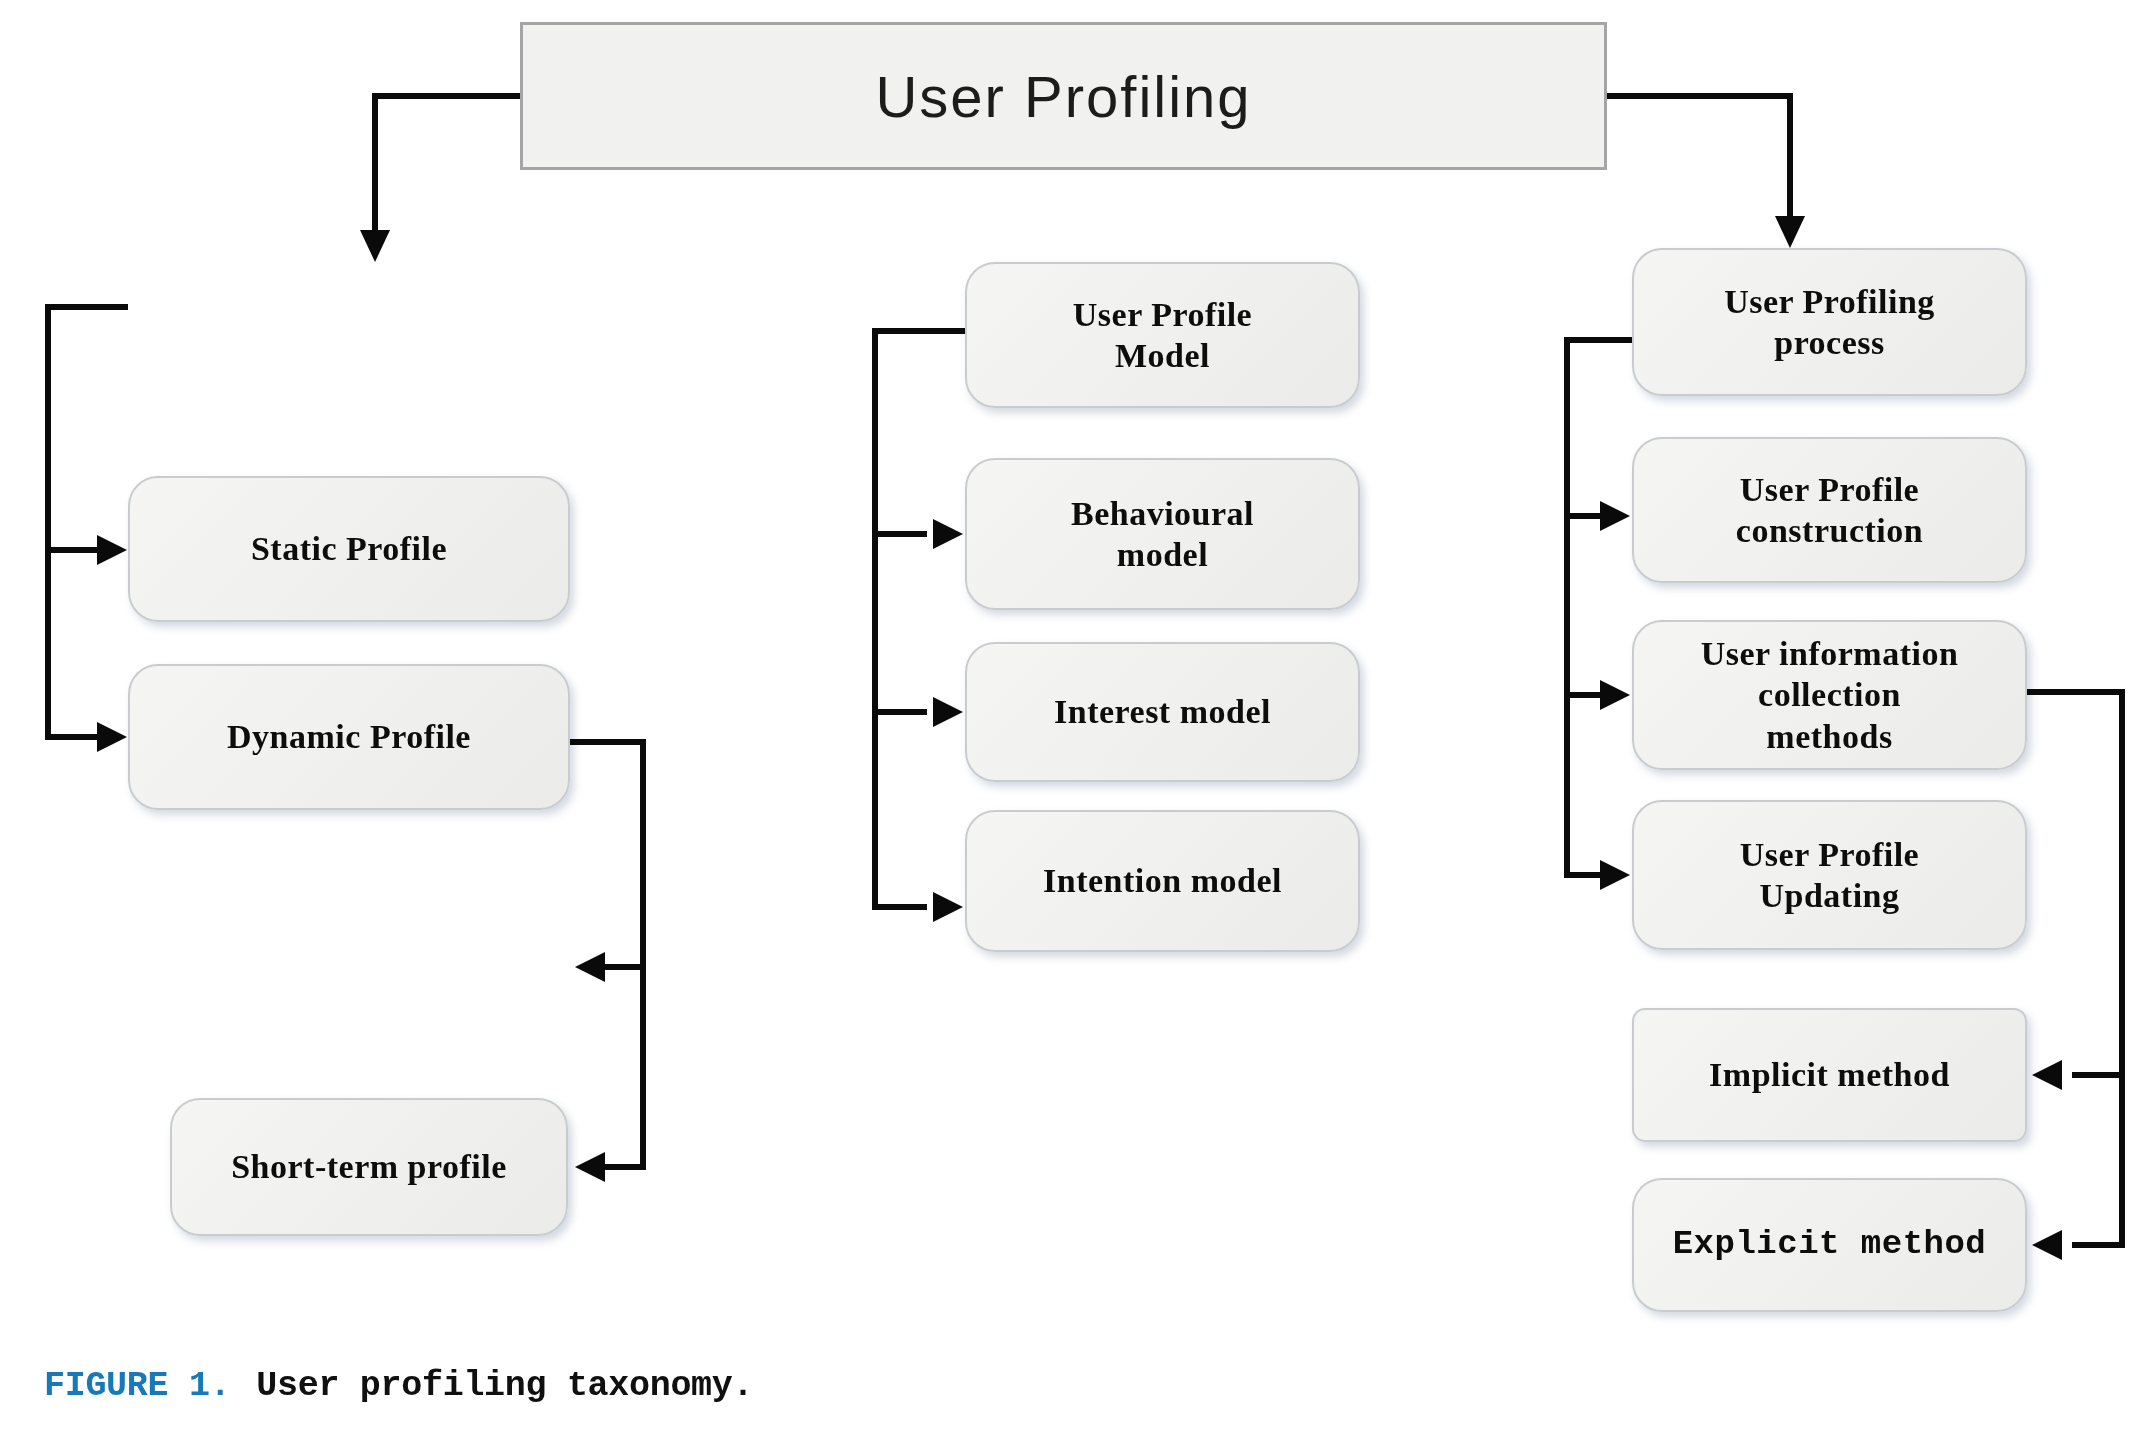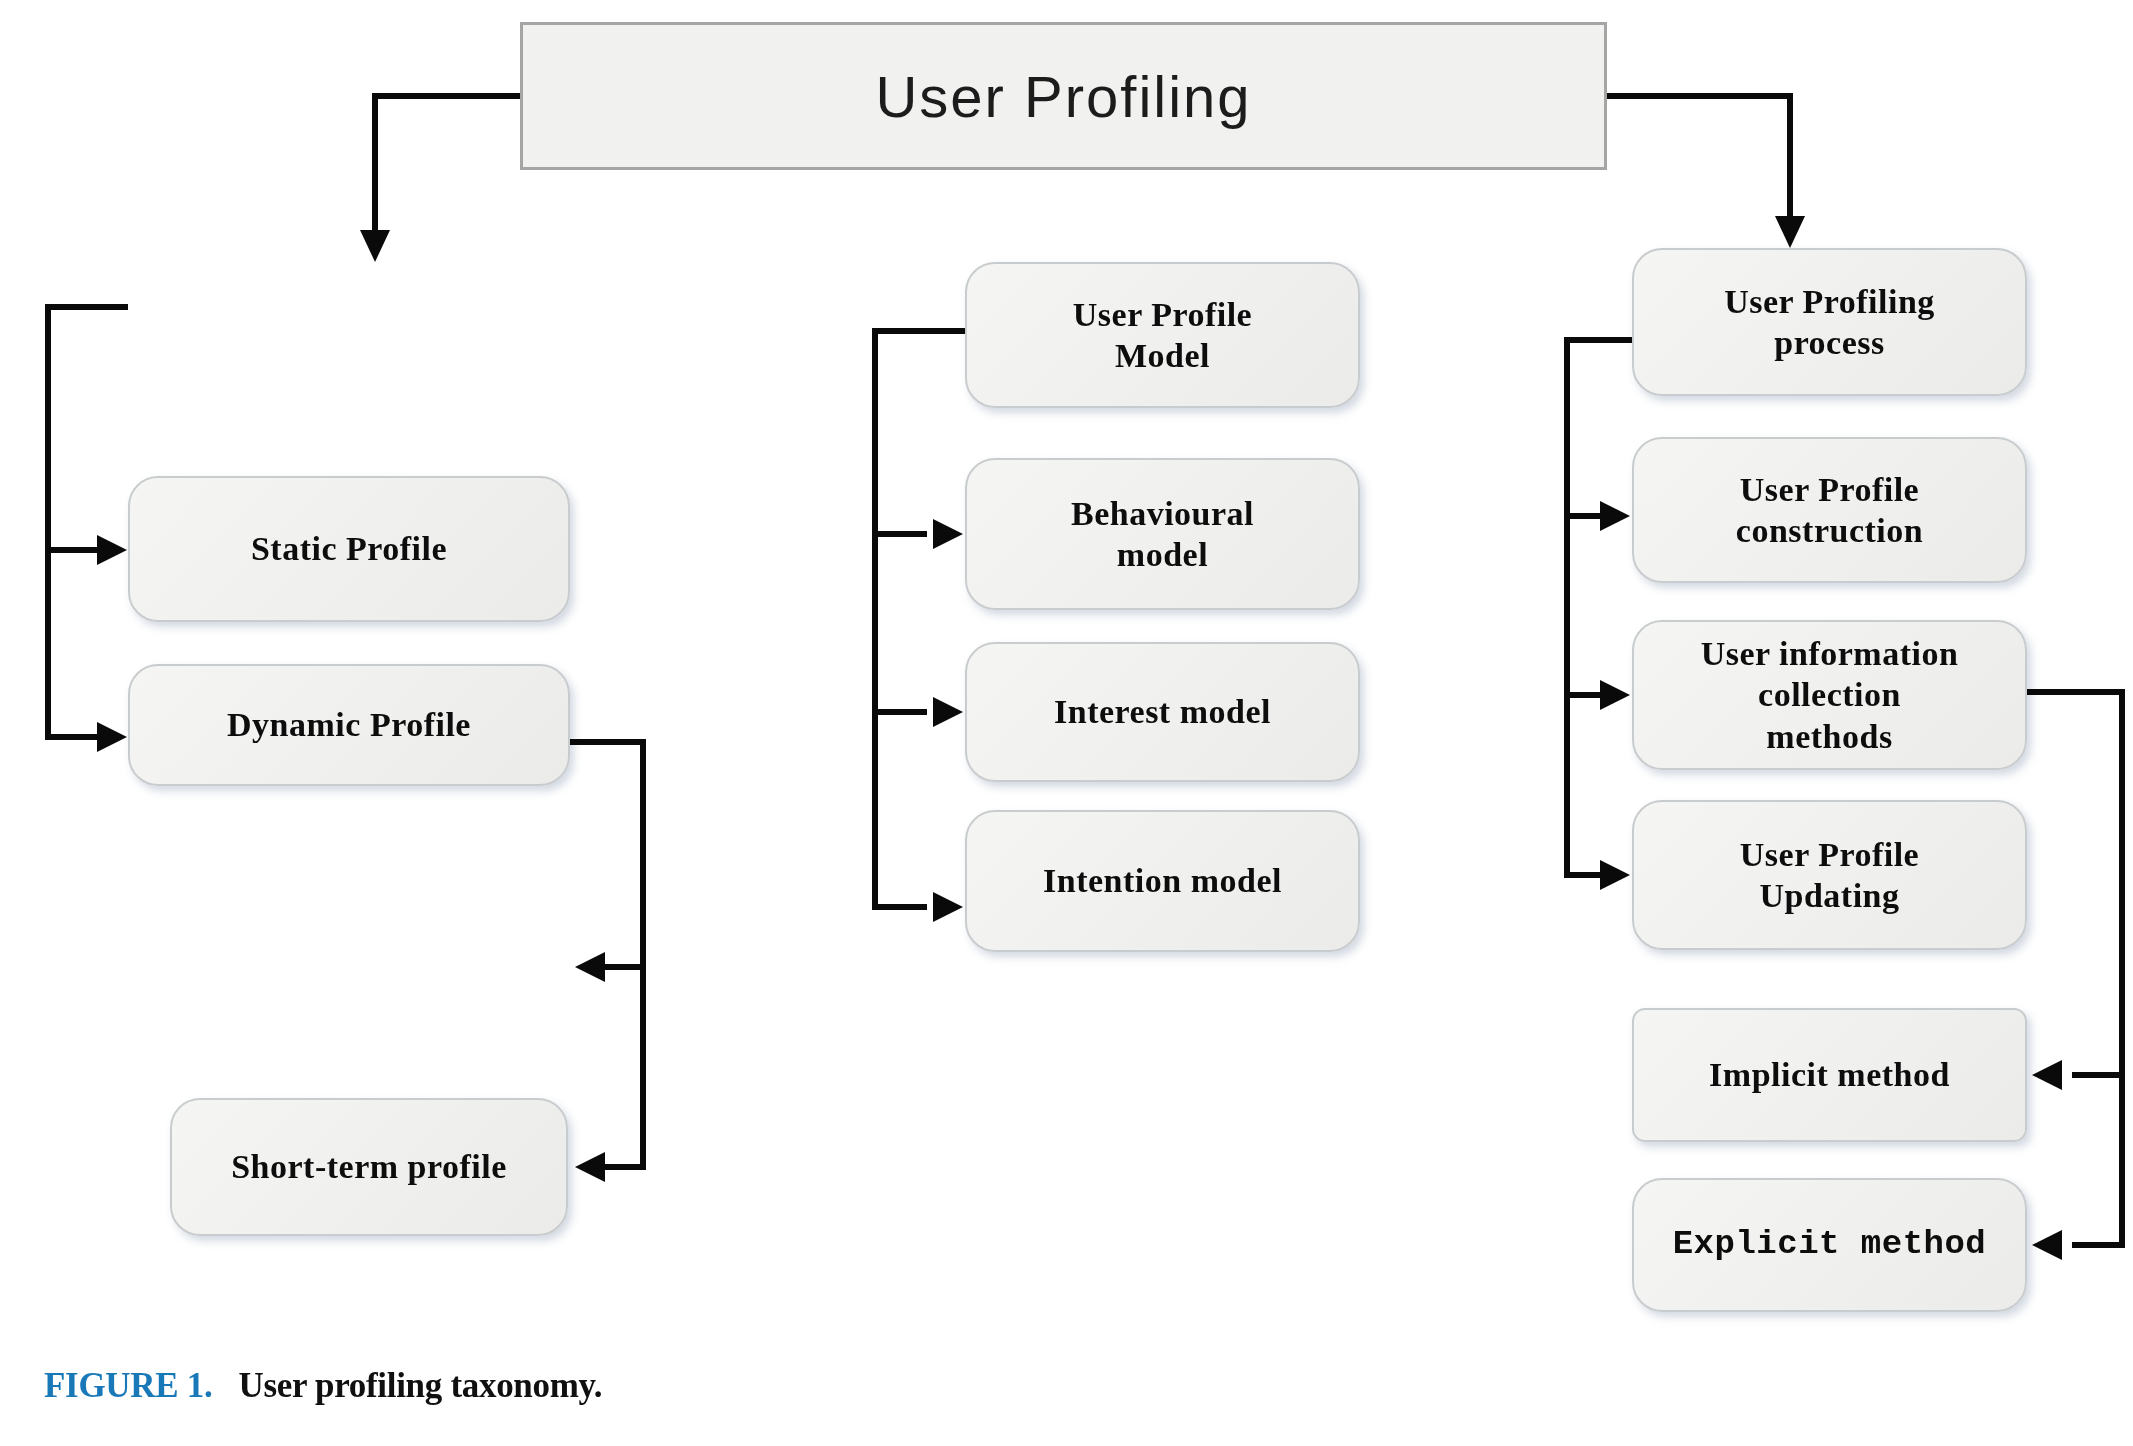--- a/index.html
+++ b/index.html
@@ -53,21 +53,21 @@
     font-weight: 400;
     font-size: 58px;
     letter-spacing: 2px;
     color: #1c1c1c;
   }
 
   
   #n-title { left: 520px; top: 22px;  width: 1087px; height: 148px; }
   #n-l1 { left: 128px;  top: 262px;  width: 442px; height: 146px; }
   #n-l2 { left: 128px;  top: 476px;  width: 442px; height: 146px; }
-  #n-l3 { left: 128px;  top: 664px;  width: 442px; height: 122px; }
+  #n-l3 { left: 128px;  top: 664px;  width: 442px; height: 146px; }
   #n-l4 { left: 170px;  top: 900px;  width: 398px; height: 134px; }
   #n-l5 { left: 170px;  top: 1098px; width: 398px; height: 138px; }
   #n-m1 { left: 965px;  top: 262px;  width: 395px; height: 146px; }
   #n-m2 { left: 965px;  top: 458px;  width: 395px; height: 152px; }
   #n-m3 { left: 965px;  top: 642px;  width: 395px; height: 140px; }
   #n-m4 { left: 965px;  top: 810px;  width: 395px; height: 142px; }
   #n-r1 { left: 1632px; top: 248px;  width: 395px; height: 148px; }
   #n-r2 { left: 1632px; top: 437px;  width: 395px; height: 146px; }
   #n-r3 { left: 1632px; top: 620px;  width: 395px; height: 150px; }
   #n-r4 { left: 1632px; top: 800px;  width: 395px; height: 150px; }
@@ -83,21 +83,21 @@
   svg.connectors polyline {
     fill: none;
     stroke: var(--line);
     stroke-width: 6;
   }
   svg.connectors polygon { fill: var(--line); }
 
   
   .caption {
     position: absolute; left: 44px; top: 1366px;
-    font-family: Liberation Serif, serif;
+    font-family: Liberation Mono, monospace;
     font-weight: 700;
     font-size: 35px;
     letter-spacing: -0.3px;
     color: #101010;
     white-space: nowrap;
   }
   .caption .fig-label { color: var(--caption-accent); margin-right: 26px; }
 </style>
 </head>
 <body>

